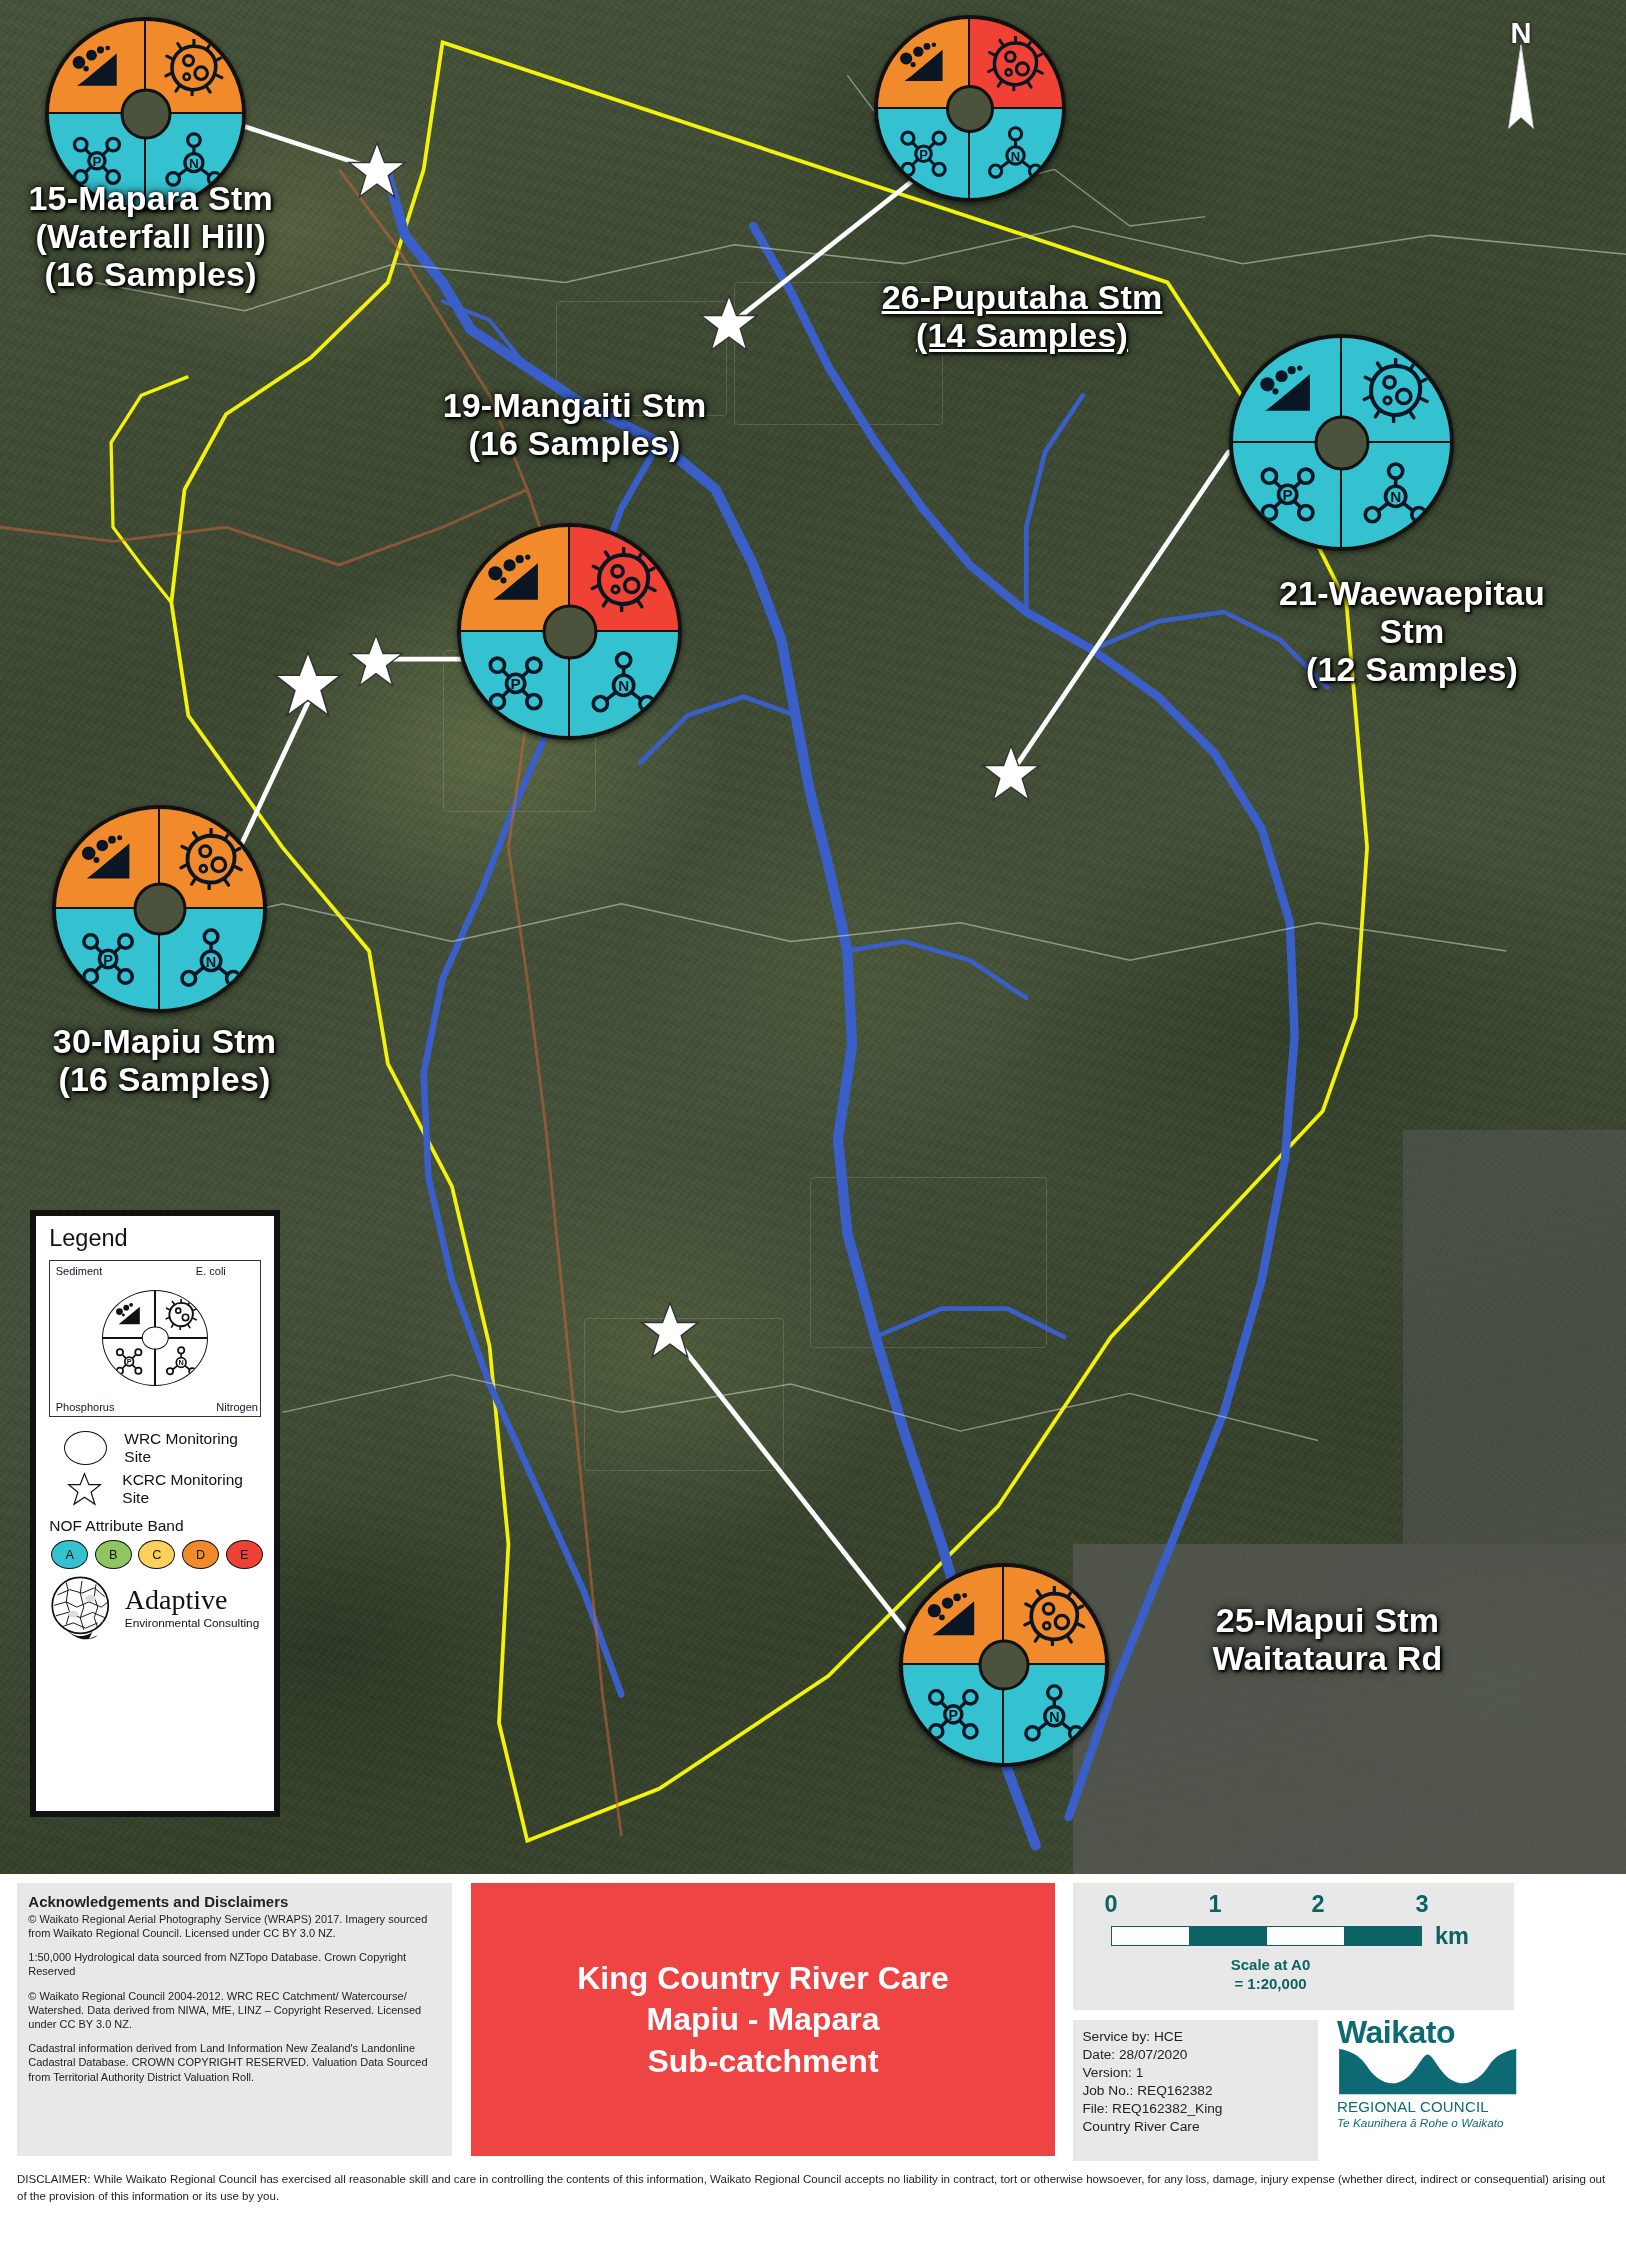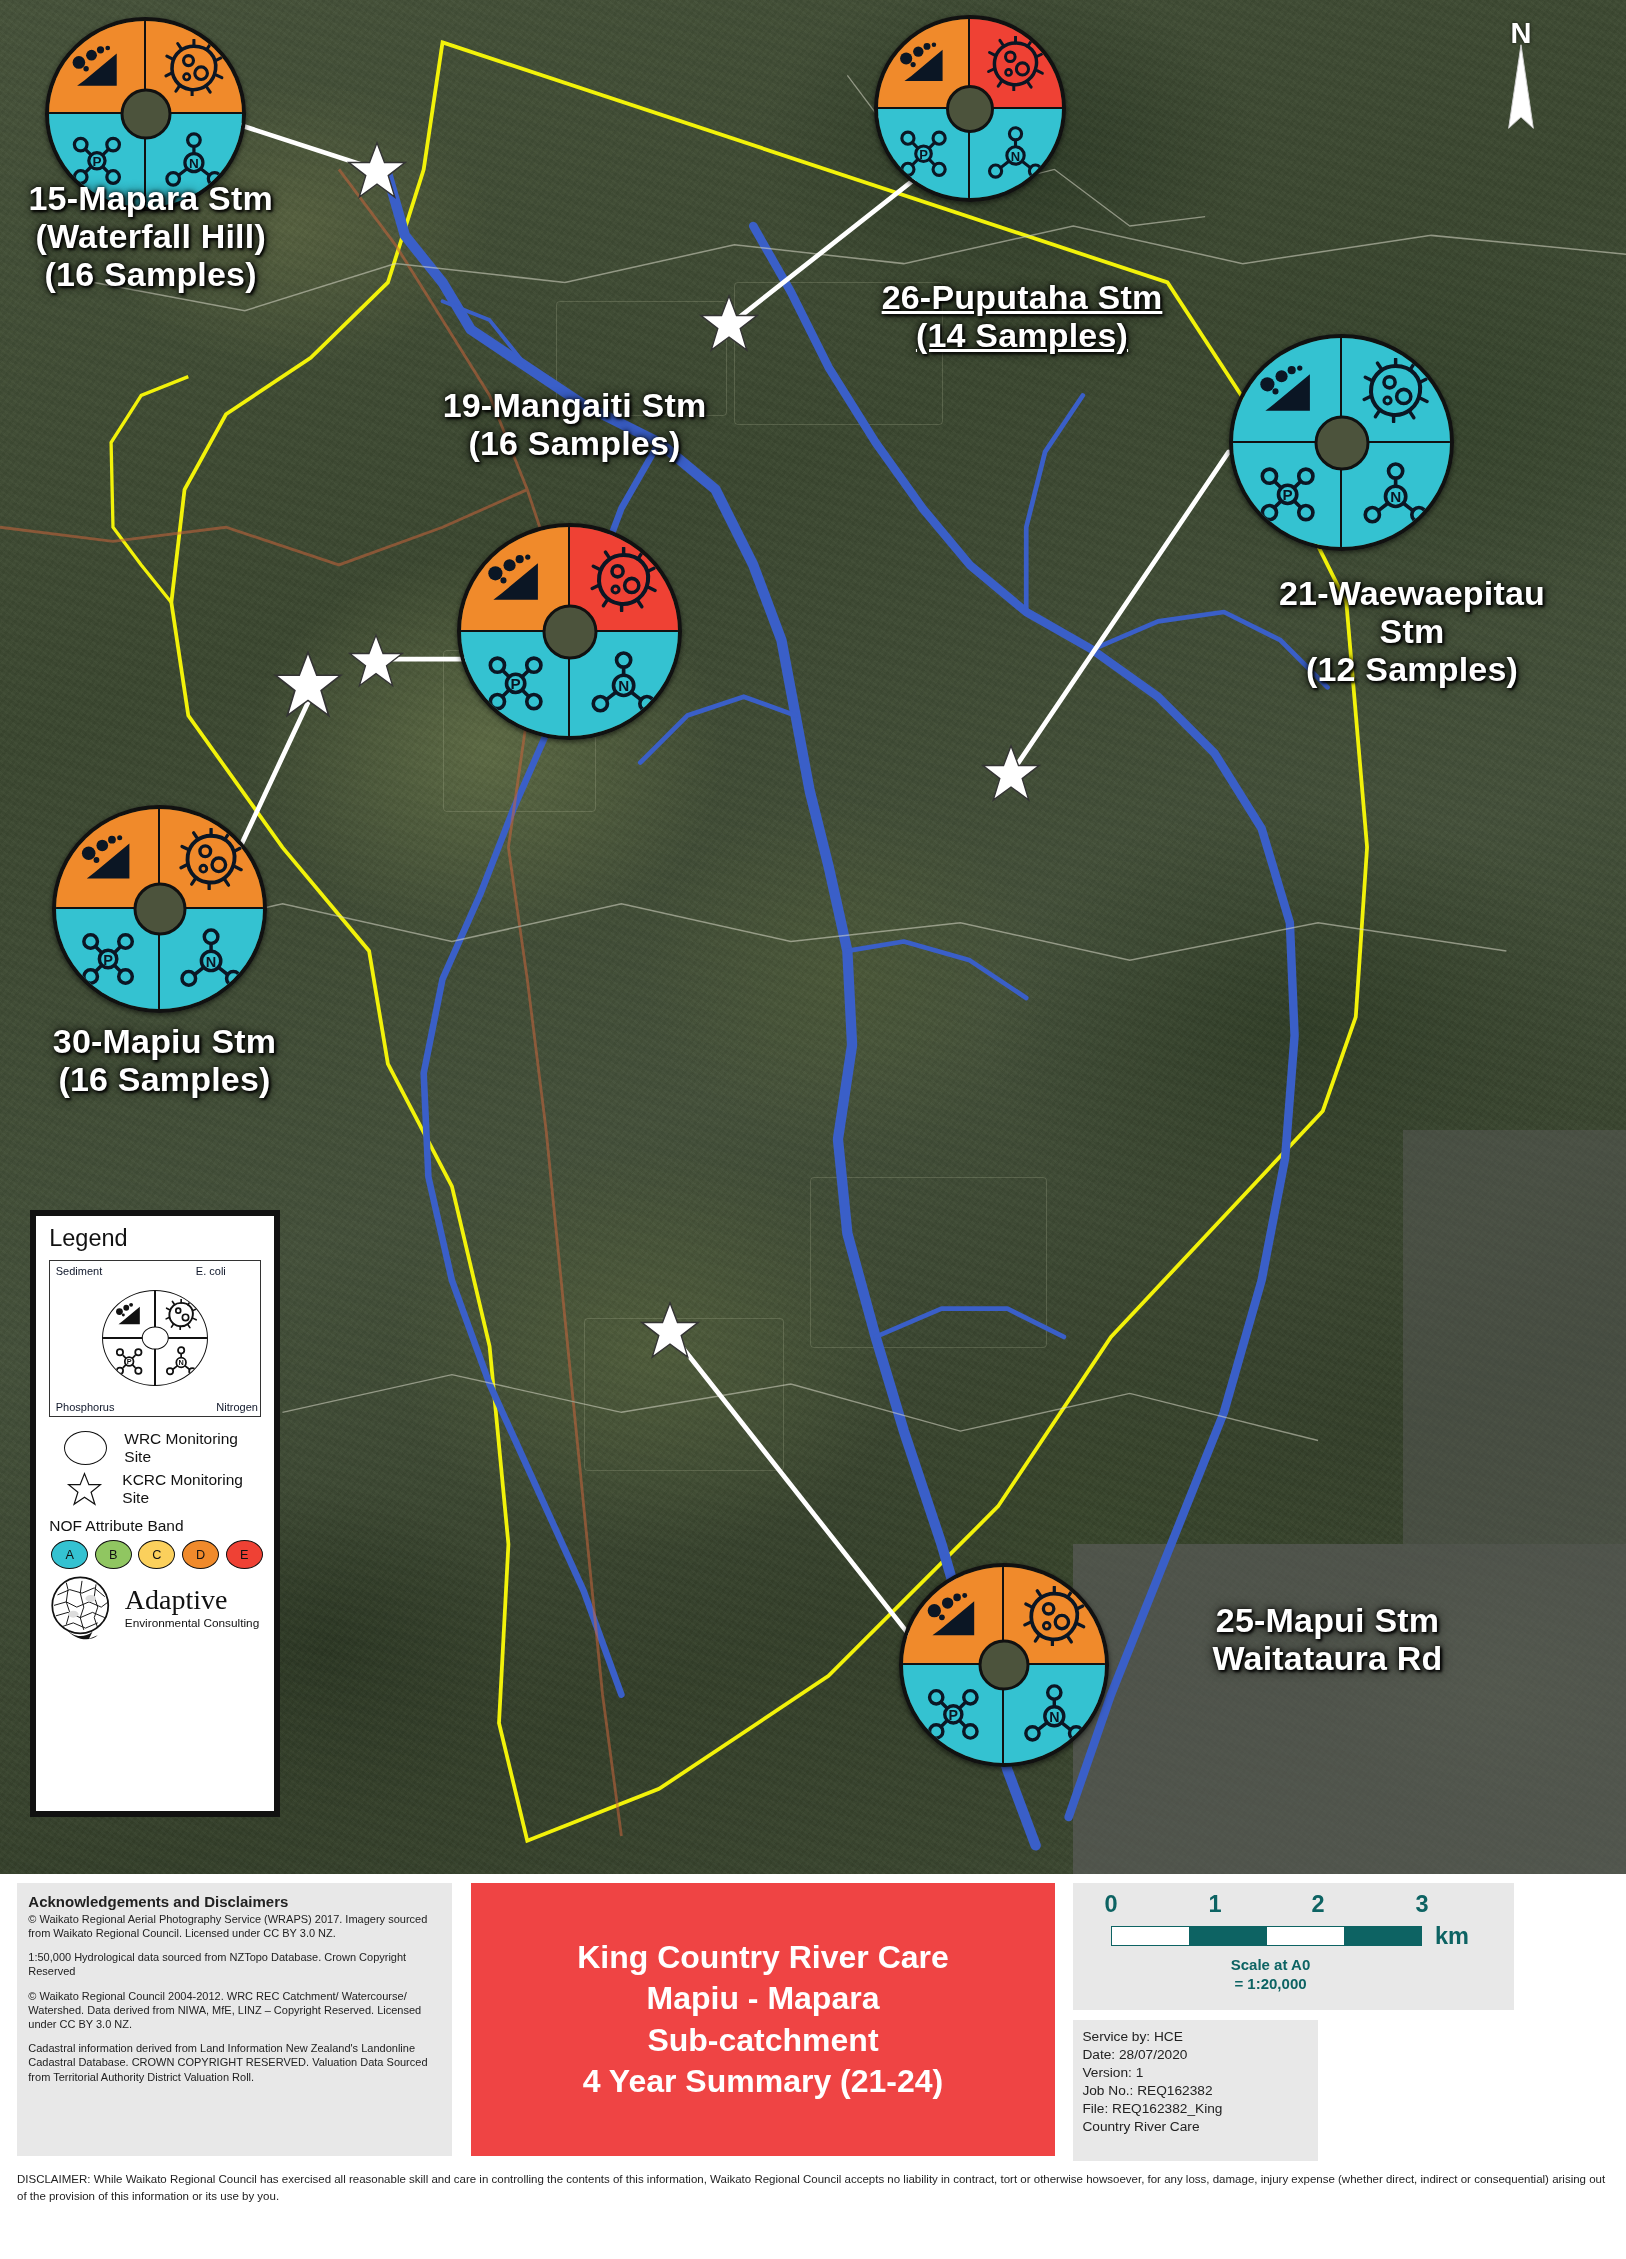--- a/index.html
+++ b/index.html
@@ -751,21 +751,20 @@
     <p>© Waikato Regional Aerial Photography Service (WRAPS) 2017. Imagery sourced from Waikato Regional Council. Licensed under CC BY 3.0 NZ.</p>
     <p>1:50,000 Hydrological data sourced from NZTopo Database. Crown Copyright Reserved</p>
     <p>© Waikato Regional Council 2004-2012. WRC REC Catchment/ Watercourse/ Watershed. Data derived from NIWA, MfE, LINZ – Copyright Reserved. Licensed under CC BY 3.0 NZ.</p>
     <p>Cadastral information derived from Land Information New Zealand's Landonline Cadastral Database. CROWN COPYRIGHT RESERVED. Valuation Data Sourced from Territorial Authority District Valuation Roll.</p>
   </div>
 
   <div id="titleblock">
     <div>King Country River Care</div>
     <div>Mapiu - Mapara</div>
     <div>Sub-catchment</div>
-    <div>4 Year Summary (21-24)</div>
   </div>
 
   <div id="scalebox">
     <div id="scale-nums">
       <span class="snum" style="left:0px;">0</span>
       <span class="snum" style="left:104px;">1</span>
       <span class="snum" style="left:207px;">2</span>
       <span class="snum" style="left:311px;">3</span>
     </div>
     <div id="scale-bar">
@@ -783,16 +782,24 @@
 
   <div id="meta">
     <div>Service by: HCE</div>
     <div>Date: 28/07/2020</div>
     <div>Version: 1</div>
     <div>Job No.: REQ162382</div>
     <div>File: REQ162382_King</div>
     <div>Country River Care</div>
   </div>
 
+  <div id="wrclogo">
+    <div id="wrc-word">Waikato</div>
+    <svg viewBox="0 0 200 52" style="width:185px;height:47px;display:block;margin-top:1.9px;">
+      <path d="M0,0 L0,50 L196,50 L196,0 C196,0 176,2 166,18 C156,34 140,44 124,34 C110,25 104,6 98,6 C92,6 86,25 72,34 C56,44 40,34 30,18 C20,2 0,0 0,0 Z" fill="#0d6a74"></path>
+    </svg>
+    <div id="wrc-sub">REGIONAL COUNCIL</div>
+    <div id="wrc-maori">Te Kaunihera ā Rohe o Waikato</div>
+  </div>
 
   <div id="disclaimer">DISCLAIMER: While Waikato Regional Council has exercised all reasonable skill and care in controlling the contents of this information, Waikato Regional Council accepts no liability in contract, tort or otherwise howsoever, for any loss, damage, injury expense (whether direct, indirect or consequential) arising out of the provision of this information or its use by you.</div>
 </div>
 
 
 </body></html>

